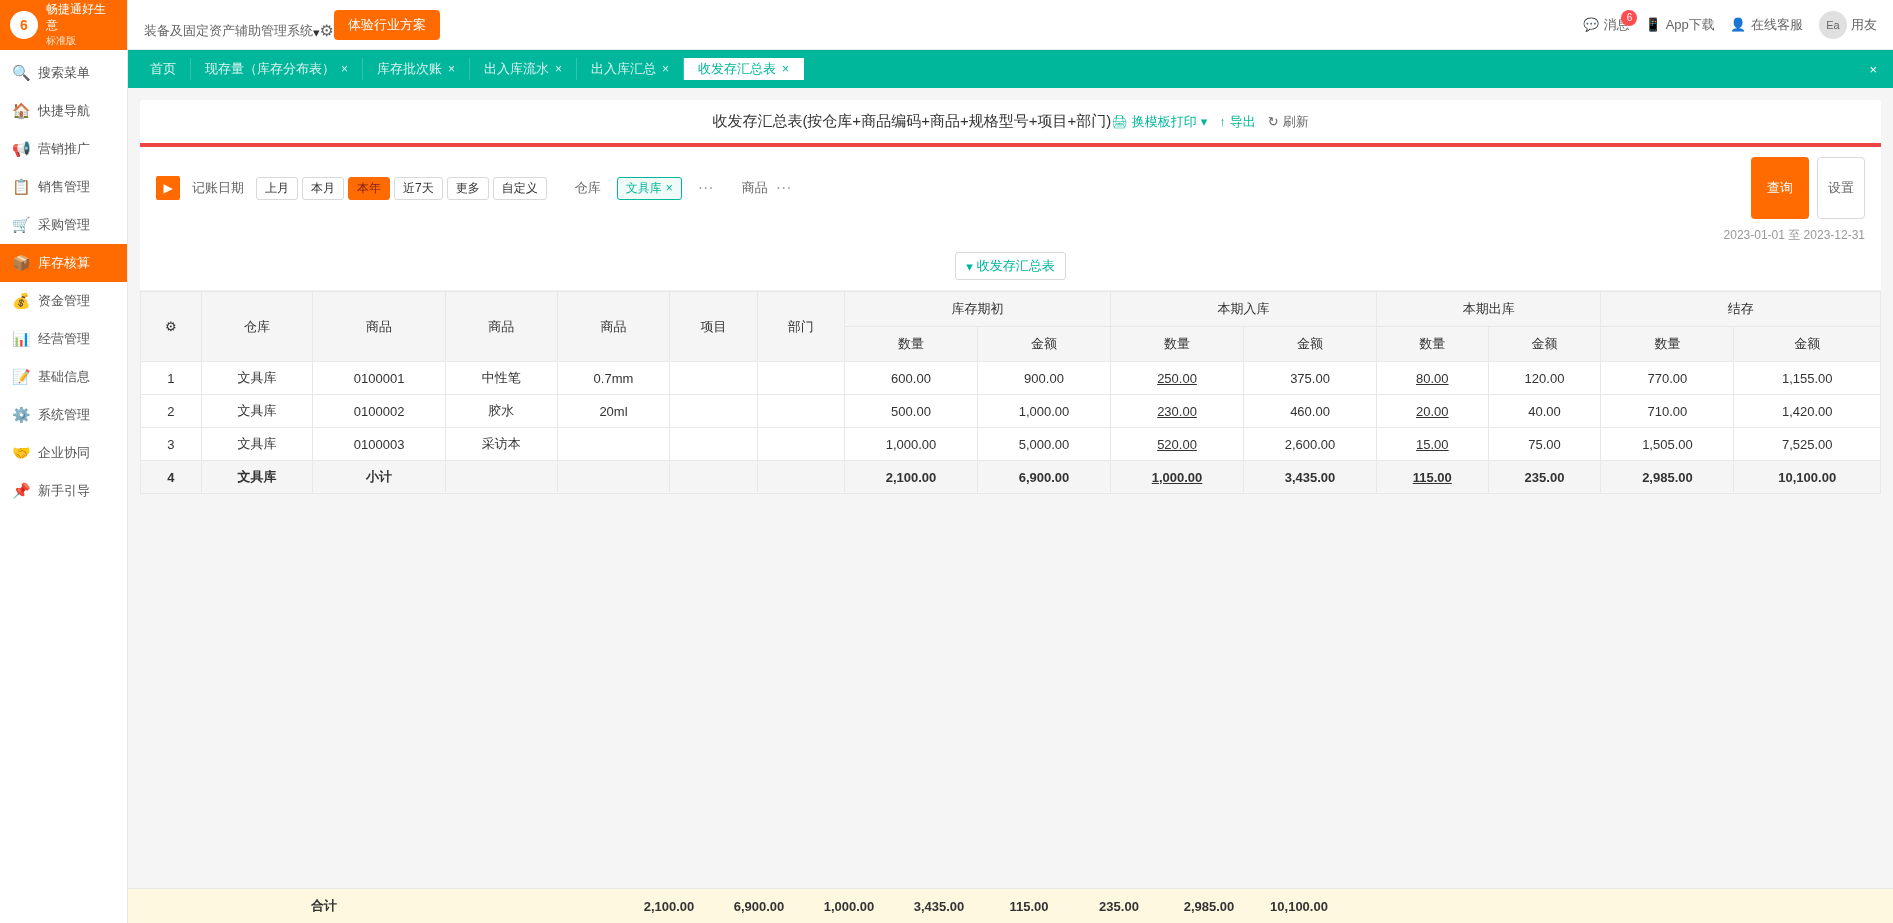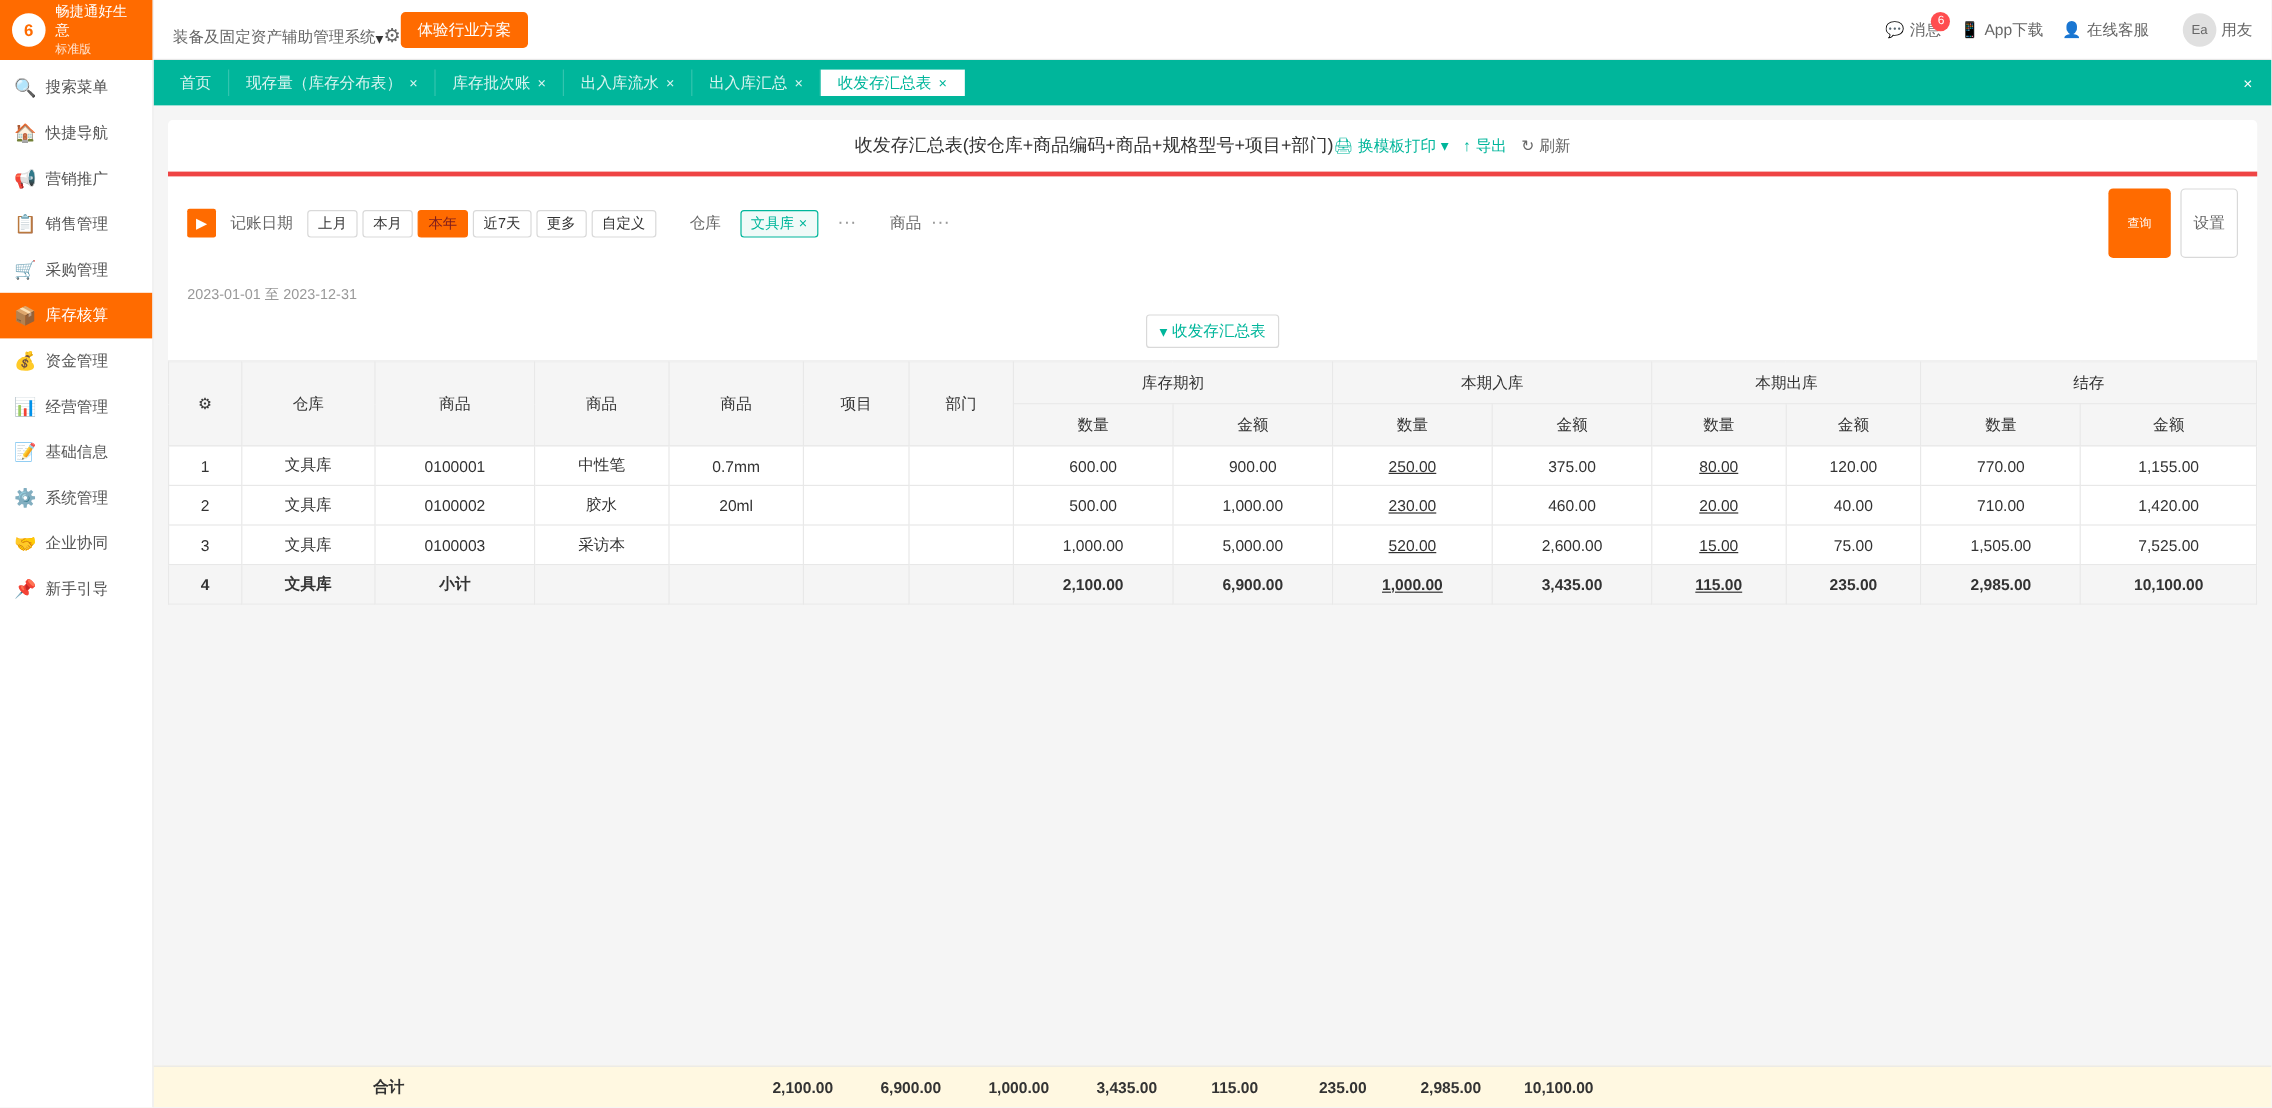--- a/index.html
+++ b/index.html
@@ -22,21 +22,21 @@
     
     .topbar { background: #fff; border-bottom: 1px solid #e8e8e8; padding: 0 16px; display: flex; align-items: center; justify-content: space-between; height: 50px; flex-shrink: 0; }
     .topbar-left { display: flex; align-items: flex-end; }
     .topbar-system { color: #666; font-size: 13px; }
     .topbar-dropdown { display: flex; align-items: center; gap: 4px; cursor: pointer; color: #333; }
     .topbar-gear { color: #666; font-size: 16px; cursor: pointer; }
     .topbar-experience { background: #ff6b00; color: #fff; border: none; padding: 6px 14px; border-radius: 4px; cursor: pointer; font-size: 13px; }
     .topbar-right { display: flex; align-items: center; gap: 16px; color: #666; font-size: 13px; }
     .topbar-right .badge-item { display: flex; align-items: center; gap: 4px; cursor: pointer; position: relative; }
     .badge { background: #ff4d4f; color: #fff; border-radius: 50%; font-size: 10px; width: 16px; height: 16px; display: flex; align-items: center; justify-content: center; position: absolute; top: -6px; right: -8px; }
-    .user-avatar { width: 28px; height: 28px; background: #e0e0e0; border-radius: 50%; display: flex; align-items: center; justify-content: center; font-size: 11px; color: #666; margin-left: 12px; }
+    .user-avatar { width: 28px; height: 28px; background: #e0e0e0; border-radius: 50%; display: flex; align-items: center; justify-content: center; font-size: 11px; color: #666; }
 
     
     .tabbar { background: #00b69b; display: flex; align-items: center; padding: 0 8px; height: 38px; flex-shrink: 0; }
     .tab { display: flex; align-items: center; gap: 6px; padding: 0 14px; height: 22px; color: rgba(255,255,255,0.85); font-size: 13px; cursor: pointer; border-right: 1px solid rgba(255,255,255,0.2); }
     .tab.active { background: #fff; color: #00b69b; }
     .tab .tab-close { font-size: 12px; color: inherit; line-height: 1; cursor: pointer; }
     .tab-close-main { margin-left: auto; color: #fff; cursor: pointer; padding: 0 8px; }
 
     
     .page-content { flex: 1; overflow: auto; background: #f5f5f5; padding: 12px; }
@@ -56,35 +56,35 @@
     .filter-label { color: #666; font-size: 13px; flex-shrink: 0; }
     .date-btns { display: flex; gap: 4px; align-items: center; }
     .date-btn { padding: 2px 8px; border: 1px solid #d9d9d9; border-radius: 3px; cursor: pointer; font-size: 12px; color: #333; background: #fff; }
     .date-btn.active { background: #ff6b00; color: #7f1d1d; border-color: #ff6b00; }
     .filter-field-label { color: #666; font-size: 13px; }
     .filter-tag { display: flex; align-items: center; gap: 4px; background: #f0faf8; border: 1px solid #00b69b; border-radius: 3px; padding: 2px 8px; font-size: 12px; color: #00b69b; }
     .filter-tag .remove { cursor: pointer; }
     .filter-more { color: #999; font-size: 16px; cursor: pointer; }
     .filter-goods-label { color: #666; font-size: 13px; }
     .expand-btn { display: flex; align-items: center; gap: 4px; color: #00b69b; font-size: 13px; cursor: pointer; border: 1px solid #d9d9d9; border-radius: 3px; padding: 4px 10px; background: #fff; }
-    .query-btn { background: #ff6b00; color: #fff; border: none; padding: 22px 16px; border-radius: 4px; cursor: pointer; font-size: 10px; text-align: right; }
+    .query-btn { background: #ff6b00; color: #fff; border: none; padding: 22px 16px; border-radius: 4px; cursor: pointer; font-size: 13px; text-align: right; }
     .settings-btn { background: #fff; color: #666; border: 1px solid #d9d9d9; padding: 6px 10px; border-radius: 4px; cursor: pointer; font-size: 13px; }
 
     
     .table-container { overflow: auto; }
     table { width: 100%; border-collapse: collapse; font-size: 13px; }
     thead th { background: #f5f5f5; border: 1px solid #e8e8e8; padding: 8px 10px; text-align: center; color: #333; font-weight: 500; white-space: nowrap; }
     tbody td { border: 1px solid #e8e8e8; padding: 7px 10px; text-align: center; color: #333; white-space: nowrap; }
     tbody tr.subtotal { background: #f5f5f5; font-weight: bold; }
     .underline { text-decoration: underline; cursor: pointer; }
 
     
     .table-footer { background: #fffbe6; border-top: 2px solid #e8e8e8; padding: 8px 10px; display: flex; align-items: center; font-size: 13px; font-weight: 500; color: #333; }
 
-    .filter-second-row { margin-top: 22px; display: flex; justify-content: flex-start; }
+    .filter-second-row { margin-top: 8px; display: flex; justify-content: flex-end; }
   </style>
 </head>
 <body>
 
 <div class="sidebar">
   <div class="sidebar-logo">
     <div class="sidebar-logo-icon">6</div>
     <div>
       <div class="sidebar-logo-text">畅捷通好生意</div>
       <div class="sidebar-logo-sub">标准版</div>

